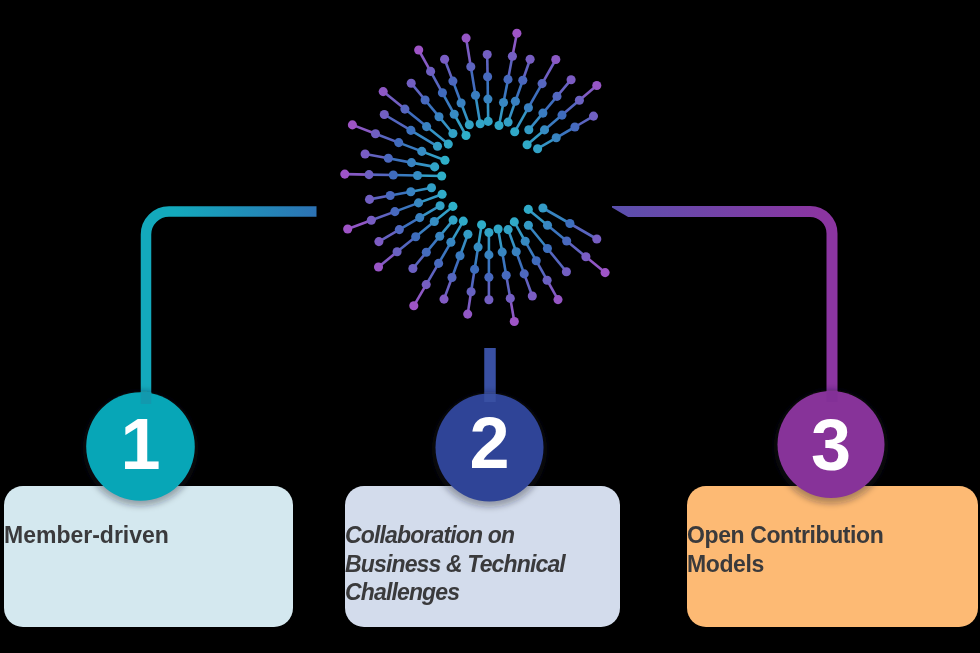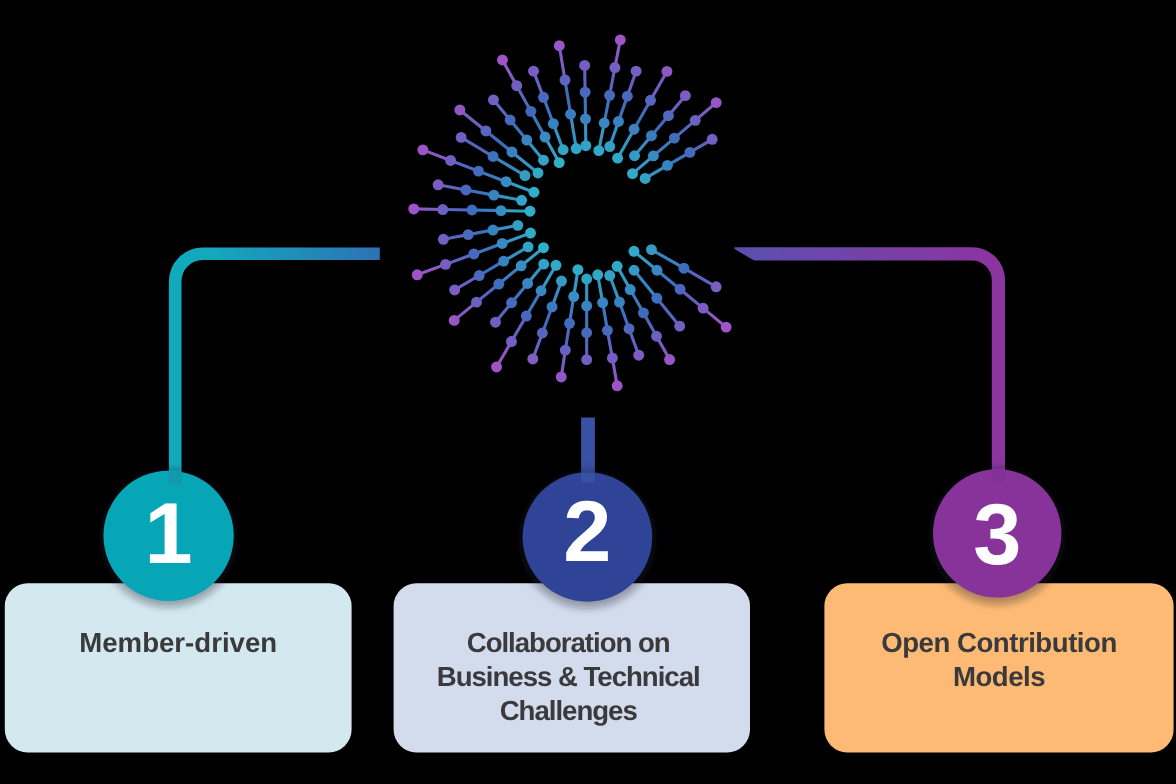--- a/index.html
+++ b/index.html
@@ -5,24 +5,24 @@
   html, body { margin: 0; padding: 0; }
   body {
     width: 980px; height: 653px; background: #000;
     position: relative; overflow: hidden;
     font-family: "Liberation Sans", sans-serif;
   }
   .card {
     position: absolute; top: 486px; height: 141px;
     border-radius: 19px; box-sizing: border-box;
     color: #3a3a3c; font-weight: bold; font-size: 23px;
-    line-height: 28.6px; text-align: center; padding-top: 35px;
+    line-height: 28.6px; text-align: left; padding-top: 35px;
   }
   #card1 { left: 4px;   width: 289px; background: #d4e8ef; }
-  #card2 { left: 328px; width: 297px; background: #d3dcec; letter-spacing: -0.85px; padding-right: 6px; }
+  #card2 { left: 345px; width: 275px; background: #d3dcec; letter-spacing: -0.85px; padding-right: 6px; font-style: italic; }
   #card3 { left: 687px; width: 291px; background: #fdba74; letter-spacing: -0.4px; }
   svg { position: absolute; left: 0; top: 0; }
   .num { font-family: "Liberation Sans", sans-serif; font-weight: bold; font-size: 72px; fill: #fff; }
 </style>
 </head>
 <body>
 <div class="card" id="card1">Member-driven</div>
 <div class="card" id="card2">Collaboration on<br>Business &amp; Technical<br>Challenges</div>
 <div class="card" id="card3">Open Contribution<br>Models</div>
 <svg width="980" height="653" viewBox="0 0 980 653">

